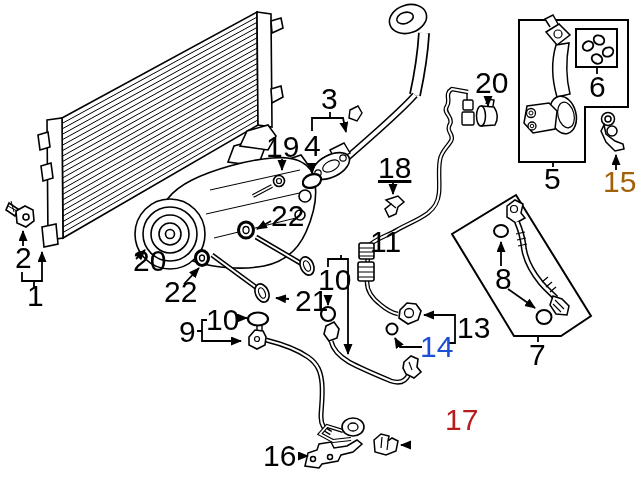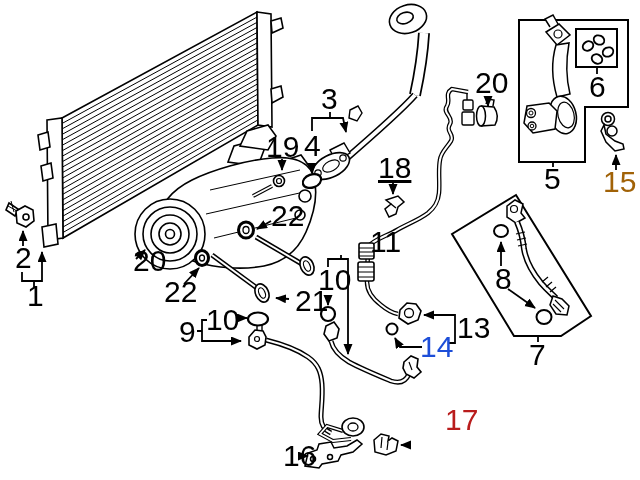--- a/index.html
+++ b/index.html
@@ -267,21 +267,21 @@
       <div class="callout" style="left: 589px; top: 72px; color: rgb(0, 0, 0);">6</div>
       <div class="callout" style="left: 529px; top: 340px; color: rgb(0, 0, 0);">7</div>
       <div class="callout" style="left: 495px; top: 264px; color: rgb(0, 0, 0);">8</div>
       <div class="callout" style="left: 179px; top: 317px; color: rgb(0, 0, 0);">9</div>
       <div class="callout" style="left: 206px; top: 305px; color: rgb(0, 0, 0);">10</div>
       <div class="callout" style="left: 327px; top: 227px; color: rgb(0, 0, 0); margin-left: 43px;">11</div>
       <div class="callout" style="left: 318px; top: 265px; color: rgb(0, 0, 0);">10</div>
       <div class="callout" style="left: 457px; top: 313px; color: rgb(0, 0, 0);">13</div>
       <div class="callout" style="left: 420px; top: 332px; color: #1d4ed8;">14</div>
       <div class="callout" style="left: 603px; top: 167px; color: #a16207;">15</div>
-      <div class="callout" style="left: 263px; top: 441px; color: rgb(0, 0, 0); margin-left: 20px;">16</div>
+      <div class="callout" style="left: 263px; top: 441px; color: rgb(0, 0, 0);">16</div>
       <div class="callout" style="left: 412px; top: 405px; color: #b91c1c; margin-left: 33px;">17</div>
       <div class="callout" style="left: 378px; top: 153px; color: rgb(0, 0, 0); text-decoration: underline;">18</div>
       <div class="callout" style="left: 475px; top: 68px; color: rgb(0, 0, 0);">20</div>
       <div class="callout" style="left: 111px; top: 246px; color: rgb(0, 0, 0); margin-left: 22px;">20</div>
       <div class="callout" style="left: 295px; top: 286px; color: rgb(0, 0, 0);">21</div>
       <div class="callout" style="left: 271px; top: 201px; color: rgb(0, 0, 0);">22</div>
       <div class="callout" style="left: 164px; top: 277px; color: rgb(0, 0, 0);">22</div>
       <div class="callout" style="left: 266px; top: 132px; color: rgb(0, 0, 0);">19</div>
     </div>
 </div>

